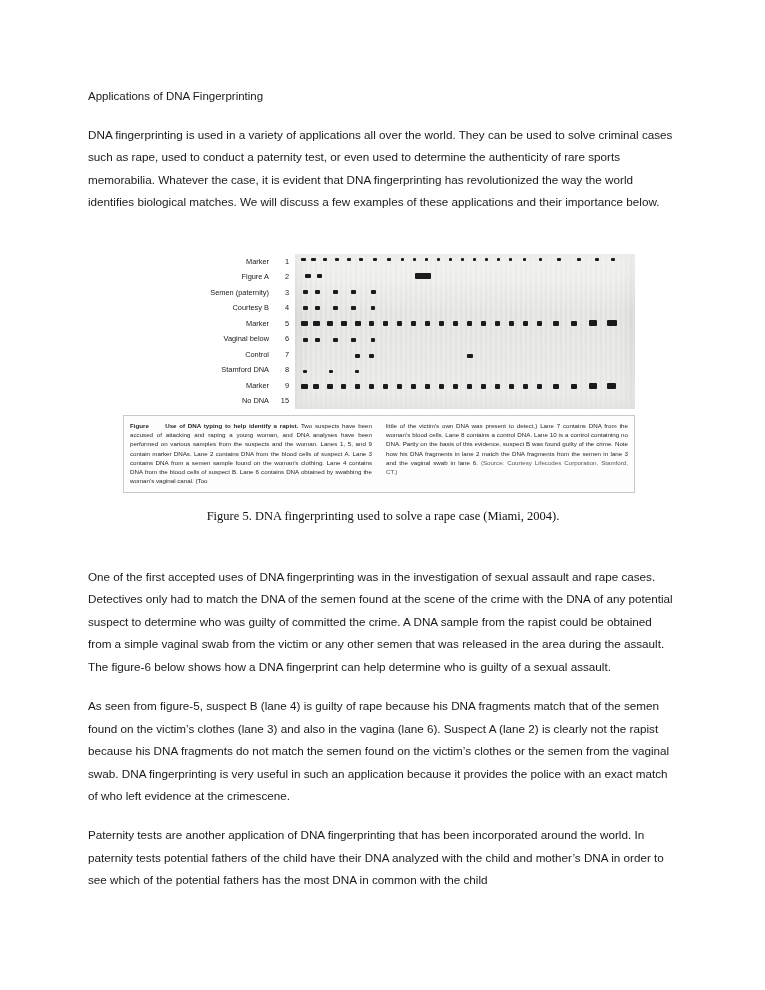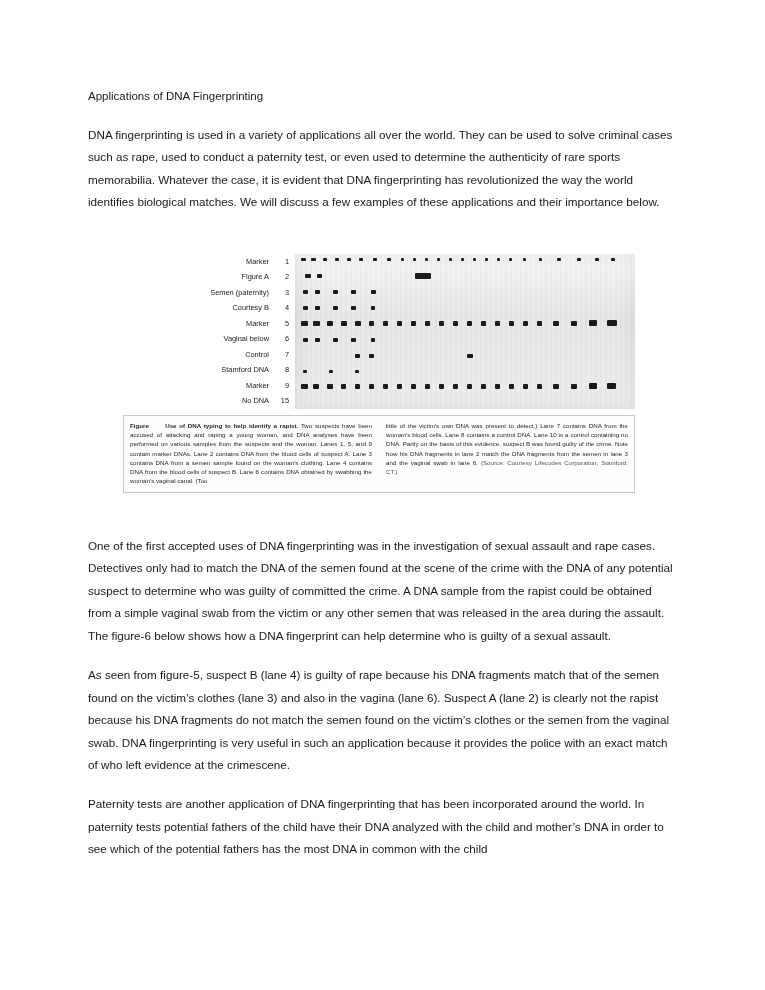--- a/index.html
+++ b/index.html
@@ -301,20 +301,21 @@
           &nbsp;&nbsp;&nbsp;&nbsp;
           <b>Use of DNA typing to help identify a rapist.</b>
           <span>Two suspects have been accused of attacking and raping a young woman, and DNA analyses have been performed on various samples from the suspects and the woman. Lanes 1, 5, and 9 contain marker DNAs. Lane 2 contains DNA from the blood cells of suspect A. Lane 3 contains DNA from a semen sample found on the woman's clothing. Lane 4 contains DNA from the blood cells of suspect B. Lane 6 contains DNA obtained by swabbing the woman's vaginal canal. (Too</span>
         </div>
         <div class="fig-col">
           <span>little of the victim's own DNA was present to detect.) Lane 7 contains DNA from the woman's blood cells. Lane 8 contains a control DNA. Lane 10 is a control containing no DNA. Partly on the basis of this evidence, suspect B was found guilty of the crime. Note how his DNA fragments in lane 2 match the DNA fragments from the semen in lane 3 and the vaginal swab in lane 6.</span>
           <span class="src">(Source: Courtesy Lifecodes Corporation, Stamford, CT.)</span>
         </div>
       </div>
 
+      <div class="fig-number">Figure 5.  DNA fingerprinting used to solve a rape case (Miami, 2004).</div>
     </div>
 
     <p class="body-par">One of the first accepted uses of DNA fingerprinting was in the investigation of sexual assault and rape cases. Detectives only had to match the DNA of the semen found at the scene of the crime with the DNA of any potential suspect to determine who was guilty of committed the crime. A DNA sample from the rapist could be obtained from a simple vaginal swab from the victim or any other semen that was released in the area during the assault. The figure-6 below shows how a DNA fingerprint can help determine who is guilty of a sexual assault.</p>
     <p class="body-par">As seen from figure-5, suspect B (lane 4) is guilty of rape because his DNA fragments match that of the semen found on the victim’s clothes (lane 3) and also in the vagina (lane 6). Suspect A (lane 2) is clearly not the rapist because his DNA fragments do not match the semen found on the victim’s clothes or the semen from the vaginal swab. DNA fingerprinting is very useful in such an application because it provides the police with an exact match of who left evidence at the crimescene.</p>
     <p class="body-par">Paternity tests are another application of DNA fingerprinting that has been incorporated around the world. In paternity tests potential fathers of the child have their DNA analyzed with the child and mother’s DNA in order to see which of the potential fathers has the most DNA in common with the child</p>
 
   </div>
 </div>
 
 </body></html>

